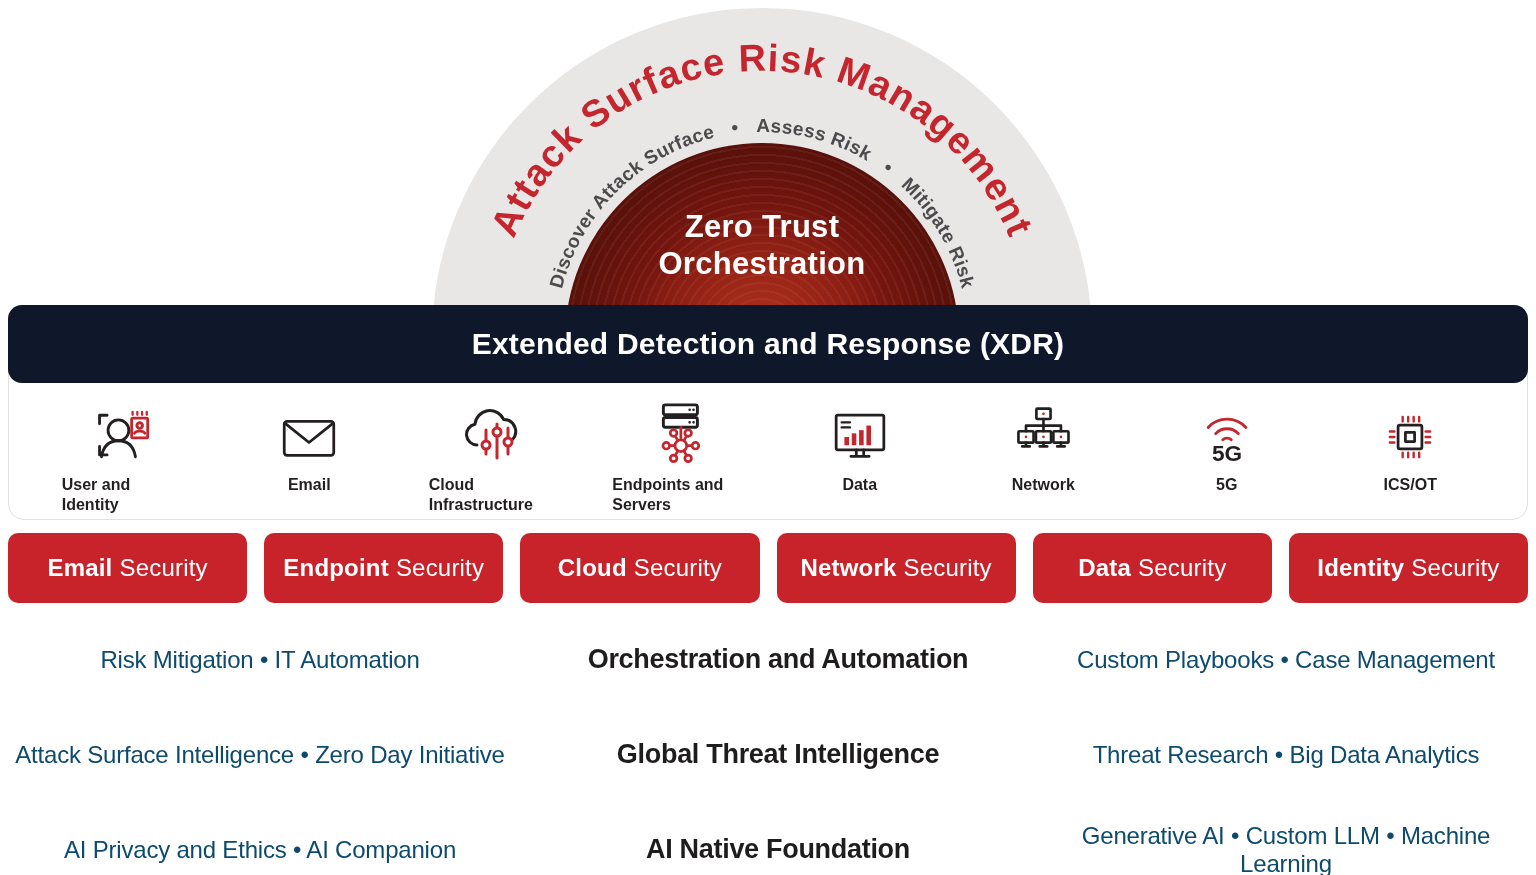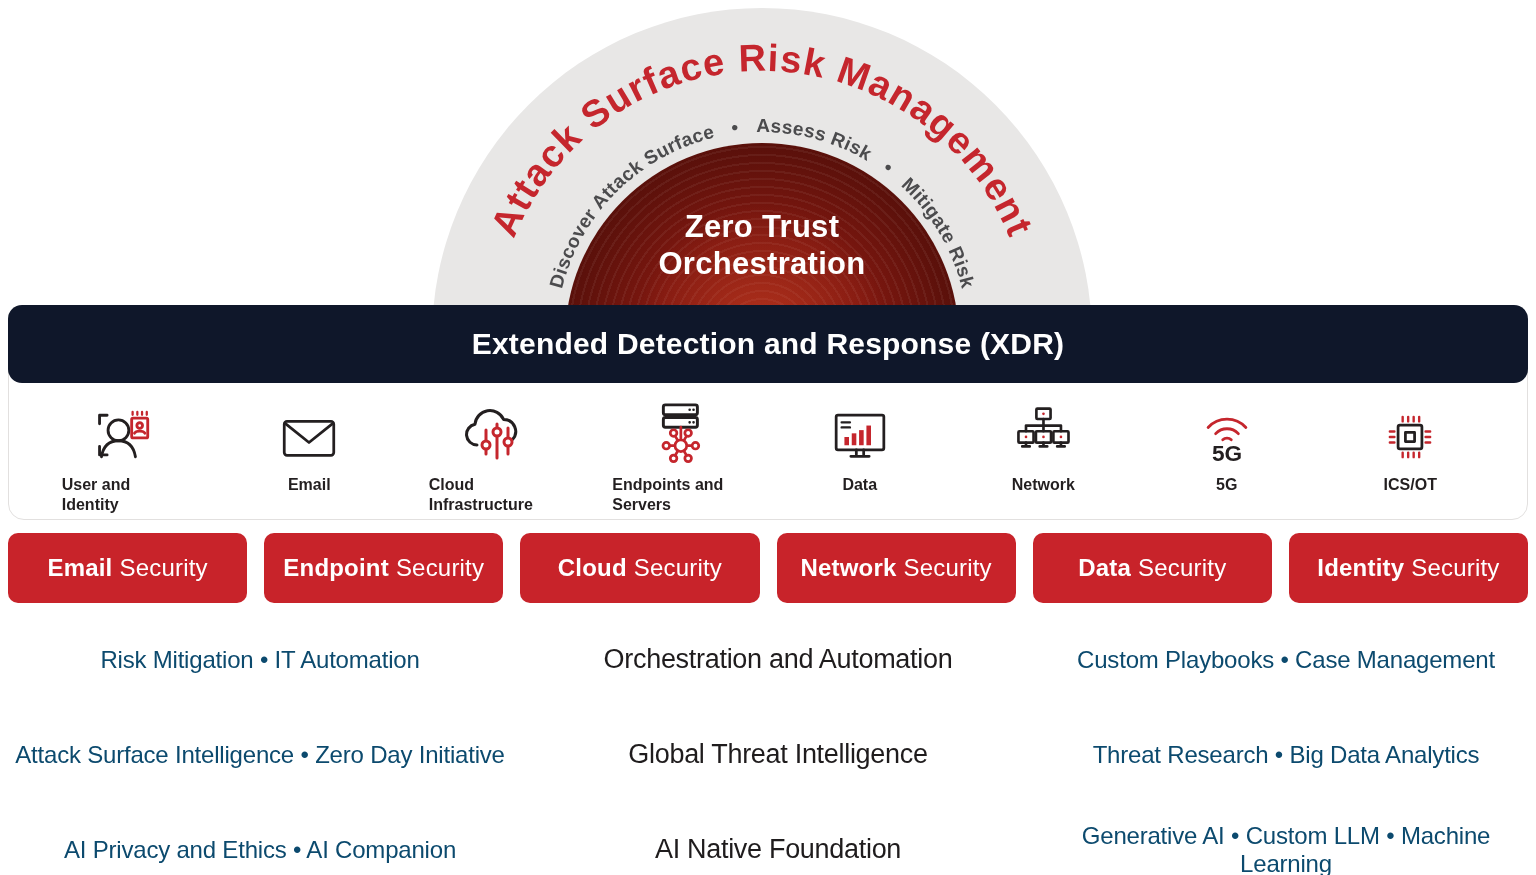--- a/index.html
+++ b/index.html
@@ -45,21 +45,21 @@
   .sec-btn { flex:1; background:#c8232a; border:none; border-radius:10px; cursor:pointer;
     display:flex; align-items:center; justify-content:center; color:#fff; font-size:24px;
     font-family:inherit; letter-spacing:.2px; }
   .sec-btn .w1 { font-weight:bold; }
   .sec-btn .w2 { font-weight:normal; margin-left:7px; }
 
   
   .layers { position:absolute; left:0; top:612px; width:1536px; z-index:2; }
   .layer-row { display:grid; grid-template-columns:520px 516px 500px; height:95px; align-items:center; }
   .layer-side { text-align:center; font-size:24px; color:#0c4a6e; letter-spacing:-.2px; }
-  .layer-title { text-align:center; font-size:27px; font-weight:normal; color:#1f1c1d; letter-spacing:-.3px; }
+  .layer-title { text-align:center; font-size:27px; font-weight:bold; color:#1f1c1d; letter-spacing:-.3px; }
 
   svg.ic { display:block; }
 </style>
 </head>
 <body>
 
 <div class="stage">
 
   <div class="arch-gray"></div>
   <div class="dome"></div>

